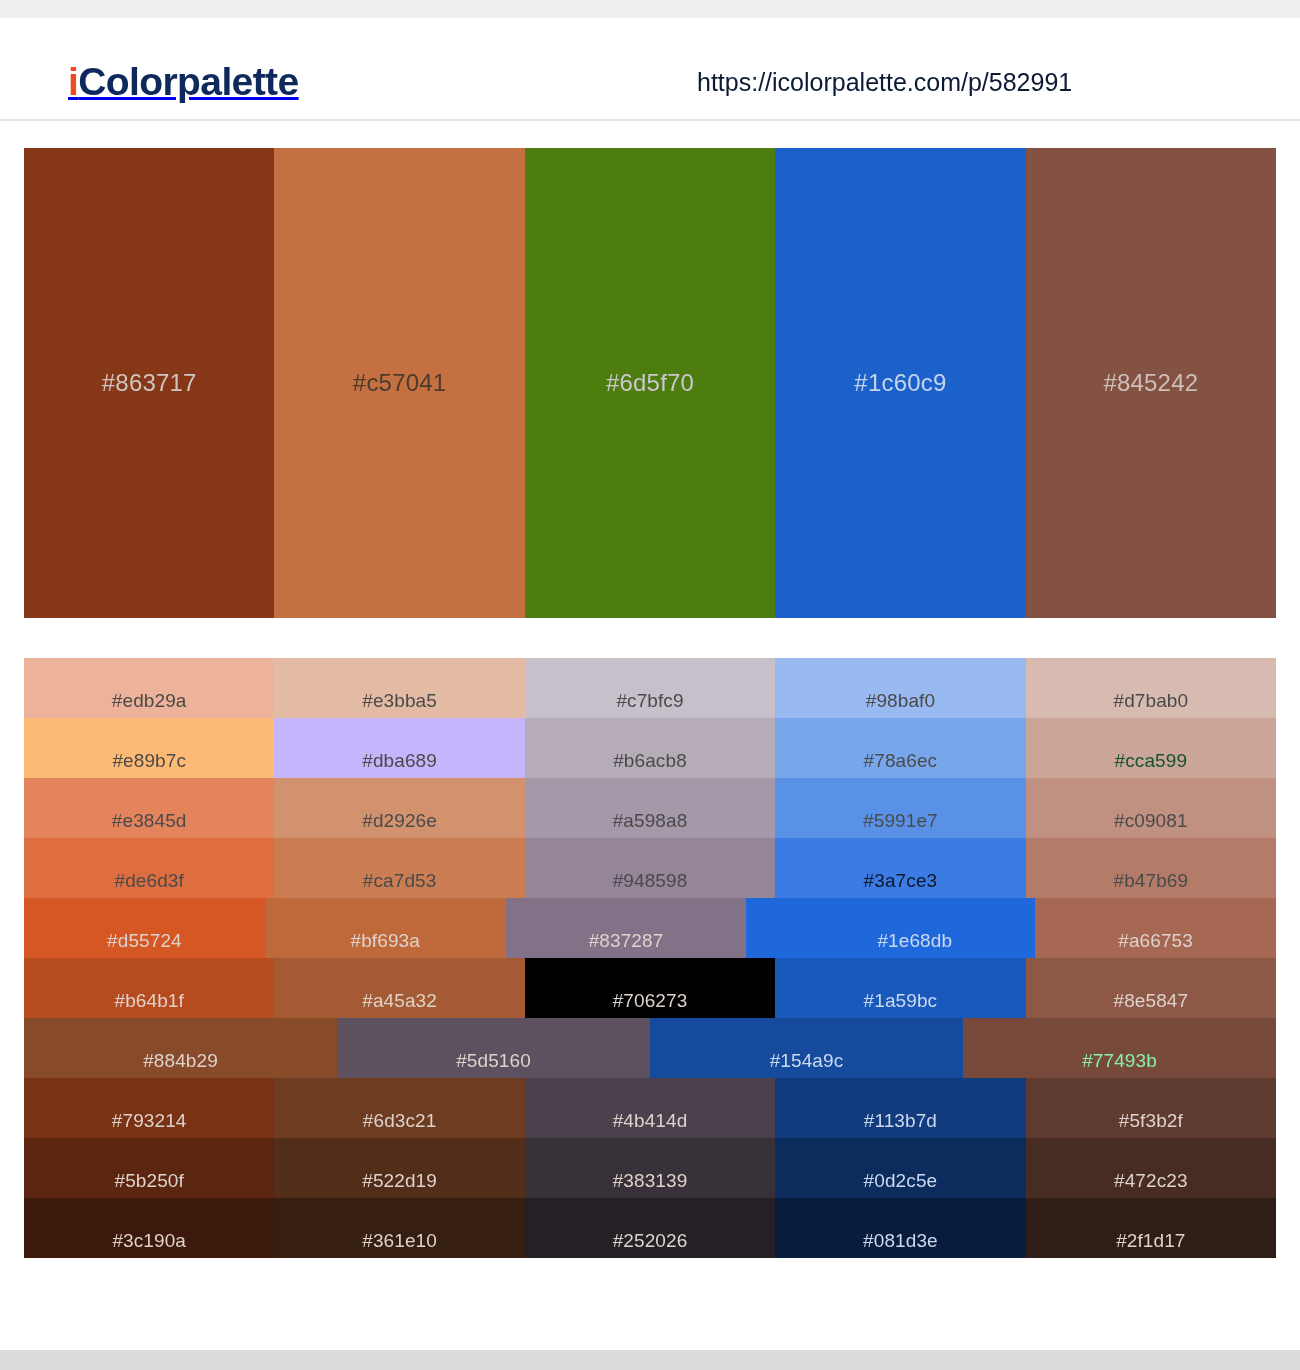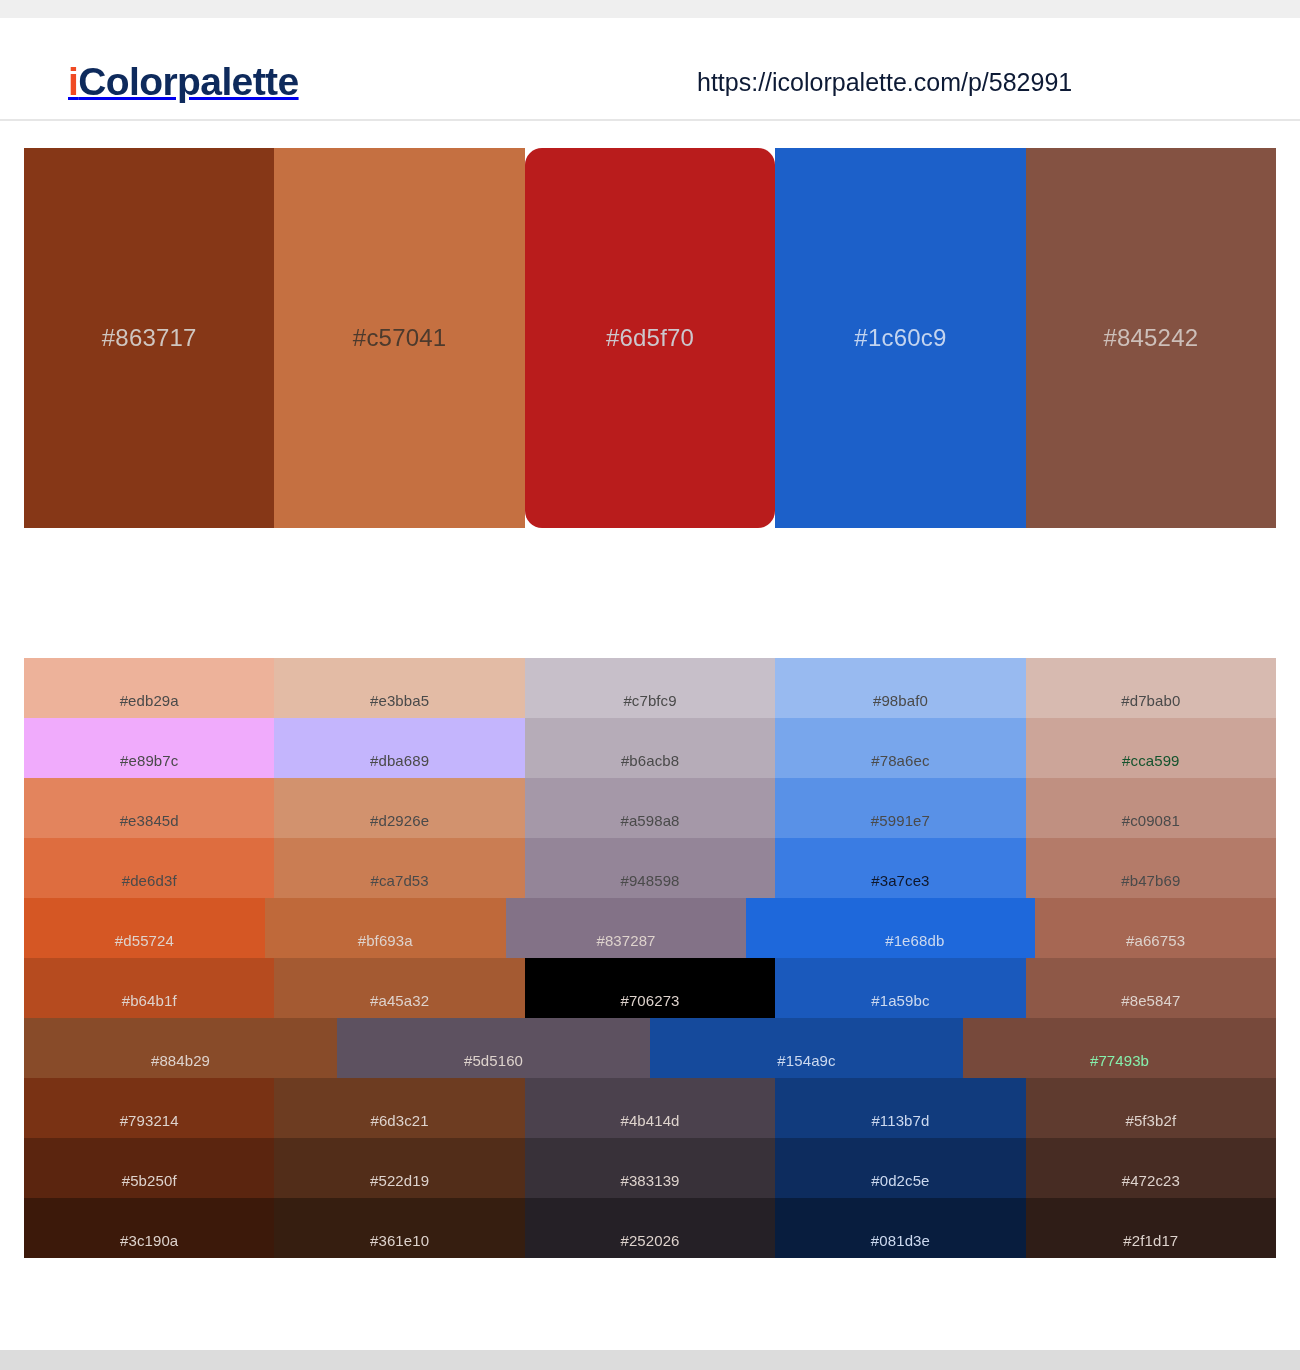--- a/index.html
+++ b/index.html
@@ -59,21 +59,21 @@
     white-space: nowrap;
     font-family: "Liberation Sans", sans-serif;
   }
 
   
   .palette-strip {
     position: absolute;
     left: 24px;
     top: 148px;
     width: 1252px;
-    height: 380px;
+    height: 470px;
     display: flex;
   }
   .palette-swatch {
     flex: 1 1 0;
     position: relative;
     display: flex;
     align-items: center;
     justify-content: center;
   }
   .palette-swatch .hex {
@@ -97,21 +97,21 @@
     flex: 1 1 0;
     display: flex;
   }
   .shade-cell {
     flex: 1 1 0;
     display: flex;
     align-items: center;
     justify-content: center;
   }
   .shade-cell .hex {
-    font-size: 15px;
+    font-size: 19px;
     line-height: 1;
     letter-spacing: 0.1px;
     user-select: none;
     margin-top: 24px;
   }
 
   
   .bottom-strip {
     position: absolute;
     left: 0;
@@ -135,21 +135,21 @@
     <div class="page-url">https://icolorpalette.com/p/582991</div>
   </header>
 
   <section class="palette-strip" id="palette-strip">
       <div class="palette-swatch" style="background: rgb(134, 55, 23);">
         <span class="hex" style="color: rgb(207, 198, 192);">#863717</span>
       </div>
       <div class="palette-swatch" style="background: rgb(197, 112, 65);">
         <span class="hex" style="color: rgb(76, 58, 45);">#c57041</span>
       </div>
-      <div class="palette-swatch" style="background: #b91c1c; border-radius: 17px;">
+      <div class="palette-swatch" style="background: #4d7c0f;">
         <span class="hex" style="color: rgb(204, 199, 205);">#6d5f70</span>
       </div>
       <div class="palette-swatch" style="background: rgb(28, 96, 201);">
         <span class="hex" style="color: rgb(195, 212, 239);">#1c60c9</span>
       </div>
       <div class="palette-swatch" style="background: rgb(132, 82, 66);">
         <span class="hex" style="color: rgb(205, 191, 185);">#845242</span>
       </div>
     </section>
 
@@ -165,21 +165,21 @@
           <span class="hex" style="color: rgb(74, 74, 74);">#c7bfc9</span>
         </div>
         <div class="shade-cell" style="background: rgb(152, 186, 240);">
           <span class="hex" style="color: rgb(74, 74, 74);">#98baf0</span>
         </div>
         <div class="shade-cell" style="background: rgb(215, 186, 176);">
           <span class="hex" style="color: rgb(74, 74, 74);">#d7bab0</span>
         </div>
       </div>
       <div class="shade-row">
-        <div class="shade-cell" style="background: #f0abfc;">
+        <div class="shade-cell" style="background: #fdba74;">
           <span class="hex" style="color: rgb(74, 74, 74);">#e89b7c</span>
         </div>
         <div class="shade-cell" style="background: #c4b5fd;">
           <span class="hex" style="color: rgb(74, 74, 74);">#dba689</span>
         </div>
         <div class="shade-cell" style="background: rgb(182, 172, 184);">
           <span class="hex" style="color: rgb(74, 74, 74);">#b6acb8</span>
         </div>
         <div class="shade-cell" style="background: rgb(120, 166, 236);">
           <span class="hex" style="color: rgb(74, 74, 74);">#78a6ec</span>

